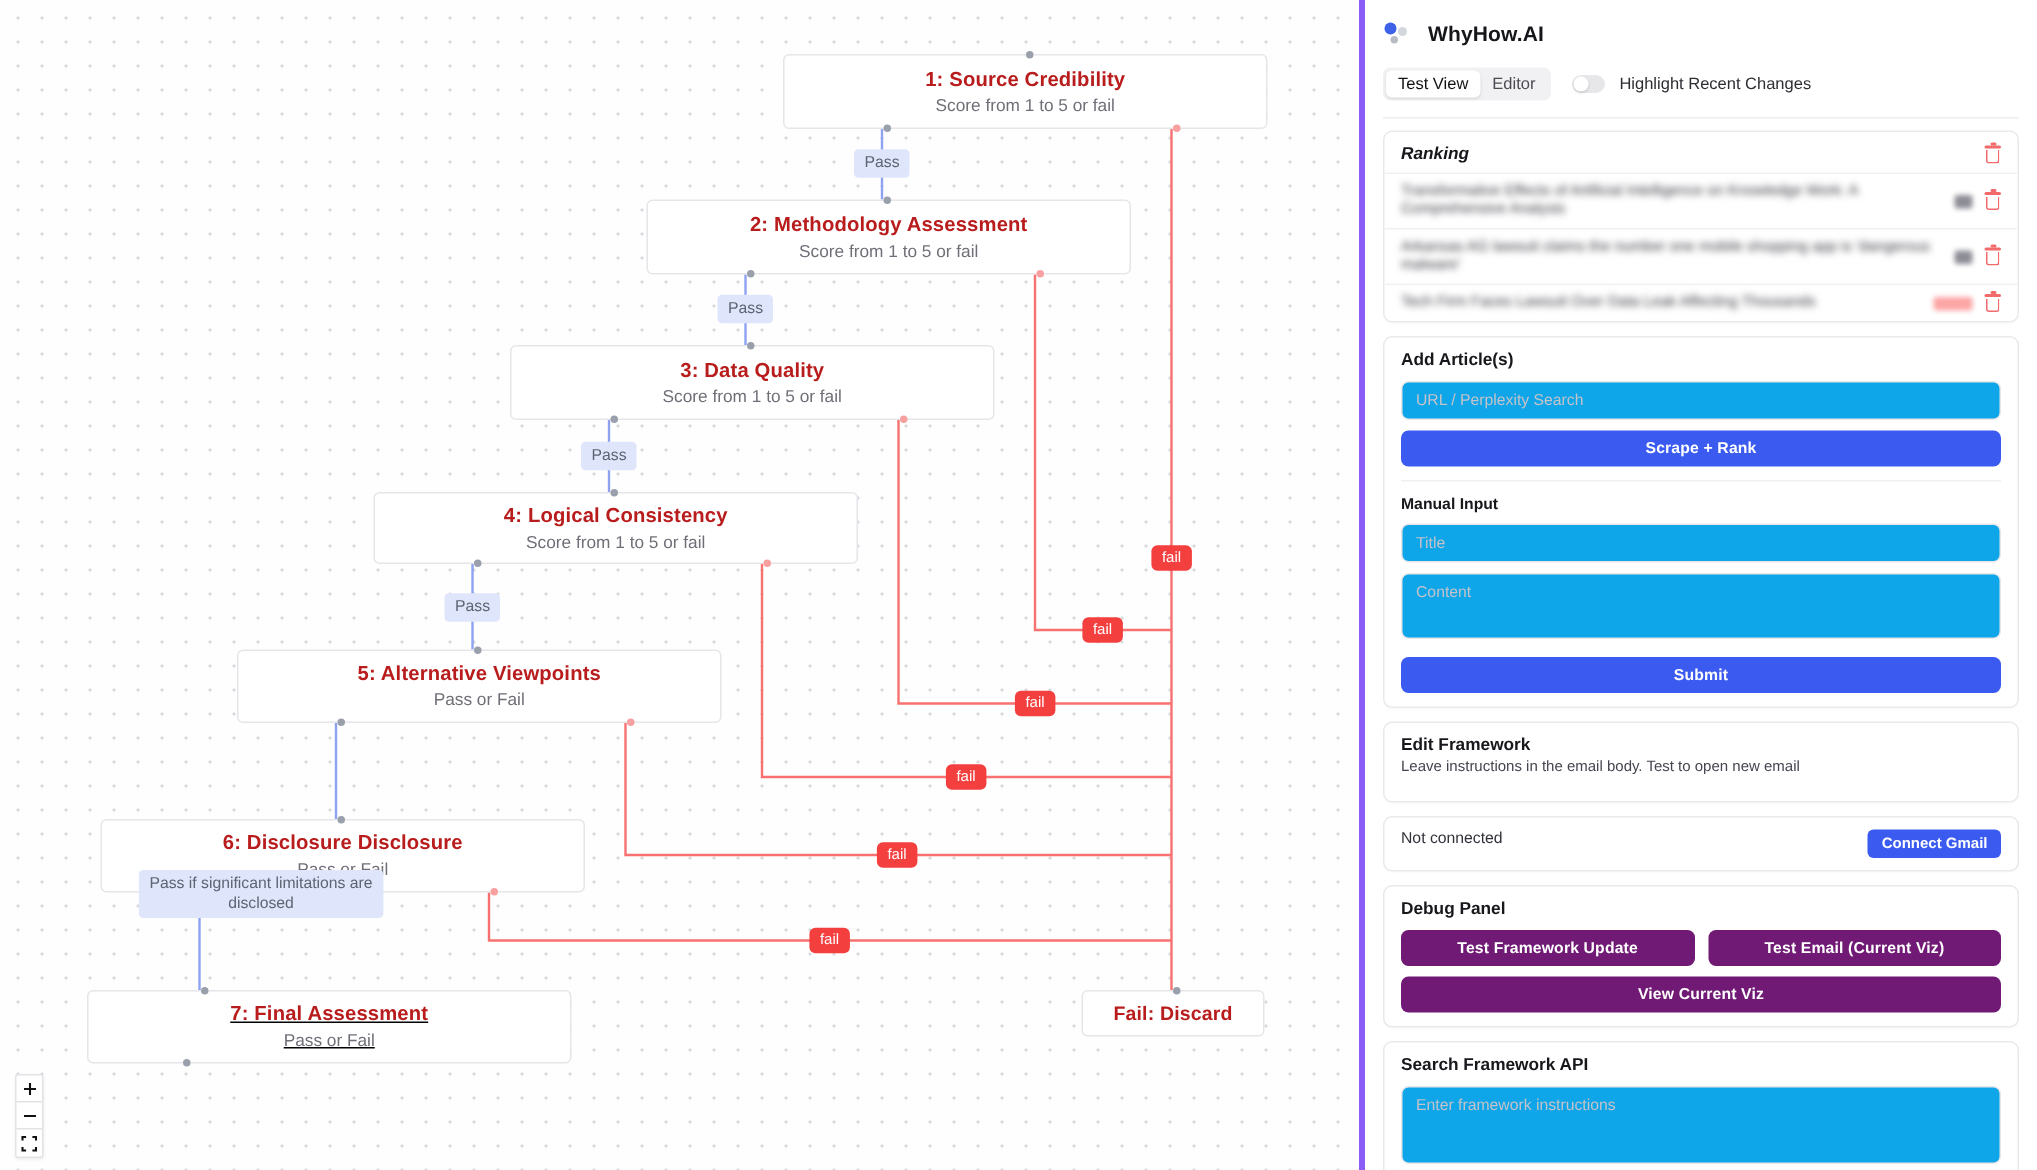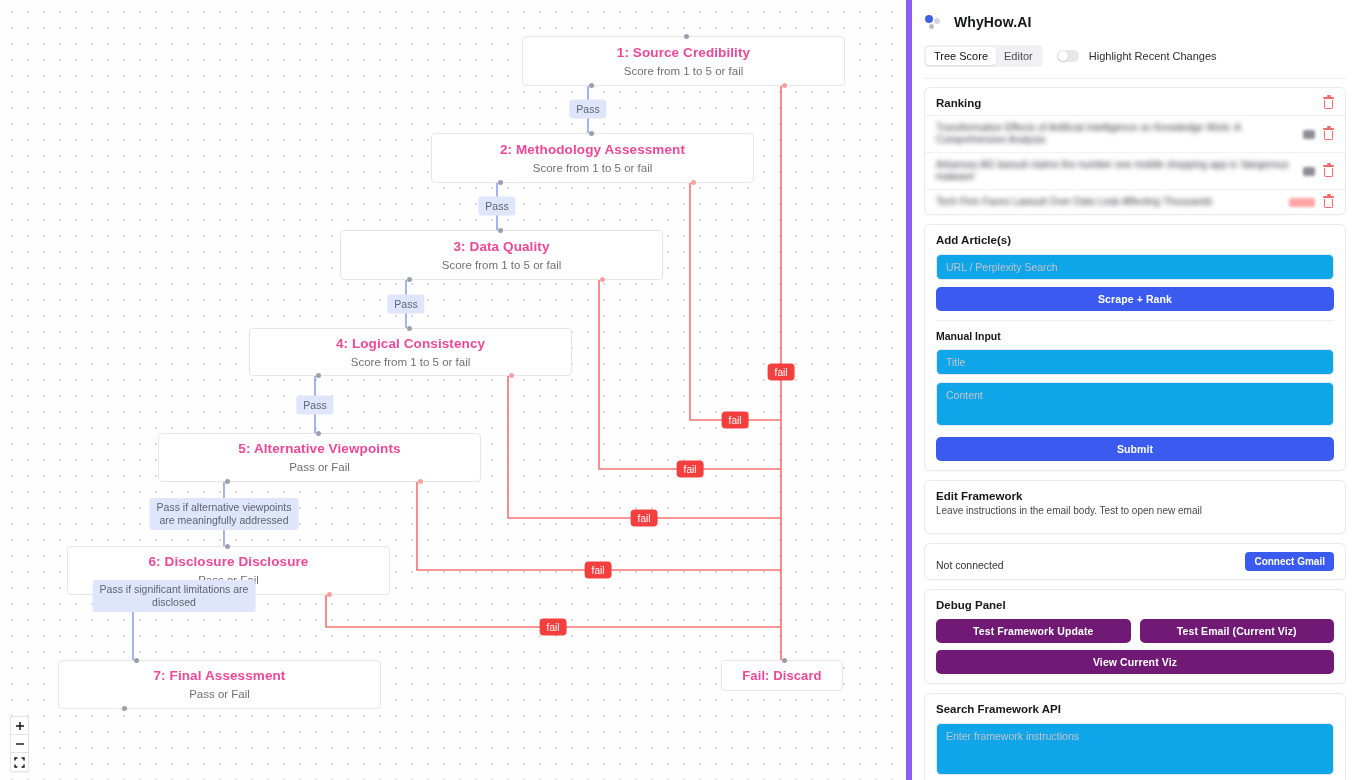--- a/index.html
+++ b/index.html
@@ -26,21 +26,21 @@
   .node {
     position: absolute;
     background: #ffffff;
     border: 1px solid #e6e6ea;
     border-radius: 4px;
     display: flex; flex-direction: column;
     align-items: center; justify-content: center;
     box-shadow: 0 0 0 0 rgba(0,0,0,0);
   }
   .node .ntitle {
-    font-size: 13.5px; font-weight: bold; color: #ec4899;
+    font-size: 13.5px; font-weight: bold; color: #b91c1c;
     letter-spacing: .1px; line-height: 17px;
   }
   .node .nsub {
     font-size: 11.5px; color: #6f6f78; line-height: 16px; margin-top: 2px;
   }
   .node.terminal .ntitle { font-size: 13px; }
 
   .handle {
     position: absolute; width: 5px; height: 5px; border-radius: 50%;
     background: #9aa0ab;
@@ -87,21 +87,21 @@
   #zoomctl .zbtn {
     height: 18px; display: flex; align-items: center; justify-content: center;
     border-bottom: 1px solid #e3e3e7; cursor: pointer;
   }
   #zoomctl .zbtn:last-child { border-bottom: none; }
 
   
   #sidebar {
     width: 452px; height: 780px;
     background: #ffffff;
-    border-left: 6px solid #8b5cf6;
+    border-left: 4px solid #8b5cf6;
     overflow: hidden;
     position: relative;
   }
   .sb-head {
     padding: 8px 12px 0 12px;
   }
   .brand { display: flex; align-items: center; gap: 10px; height: 28px; }
   .logo { position: relative; width: 20px; height: 20px; }
   .logo .d1 { position:absolute; left:1px; top:3px; width:8px; height:8px; border-radius:50%; background:#3d62e8; }
   .logo .d2 { position:absolute; left:10px; top:6px; width:6px; height:6px; border-radius:50%; background:#d4d6dd; }
@@ -127,21 +127,21 @@
   .sb-body { padding: 8px 12px 0 12px; }
   .card {
     border:1px solid #e9e9ec; border-radius:6px; background:#fff;
     margin-bottom: 9px;
     box-shadow: 0 1px 1px rgba(16,16,20,.02);
   }
   .card-pad { padding: 9px 11px; }
   .card-title { font-size: 11.5px; font-weight: bold; color:#17171c; }
   .card-sub { font-size: 10px; color:#454550; margin-top: 3px; }
 
-  .rank-head { display:flex; justify-content:space-between; padding: 9px 11px 6px 11px; }
+  .rank-head { display:flex; justify-content:space-between; padding: 9px 11px 6px 11px; font-style: italic; }
   .rank-row {
     display:flex; align-items:center; gap:8px;
     padding: 6px 11px; border-top:1px solid #f1f1f3; min-height: 25px;
   }
   .rank-title { flex:1; font-size:10px; color:#3a3a42; line-height: 12px; filter: blur(2.4px); }
   .rank-badge { width:12px; height:9px; border-radius:2px; background:#8d8d96; filter: blur(1.6px); }
   .rank-badge.failed { width: 26px; background: #fca5a5; }
 
   .trash { width:11px; height:12px; position:relative; cursor:pointer; flex:0 0 auto; }
   .trash .lid { position:absolute; top:0; left:0; width:11px; height:1.6px; background:#f26a6a; border-radius:1px; }
@@ -161,21 +161,21 @@
     letter-spacing: .1px;
   }
   .btn-blue { background:#3b5bf0; }
   .btn-orange { background:#701a75; }
   .btn-ghost { background:#f3f3f5; color:#b6b6bd; border:1px solid #ededf0; font-weight:bold; }
   .mini-label { font-size:10.5px; font-weight:bold; color:#17171c; }
   .hr-soft { height:1px; background:#f0f0f2; margin: 9px 0; }
   .row2 { display:flex; gap:9px; }
   .row2 > * { flex:1; }
 
-  .status-row { display:flex; align-items:flex-end; justify-content:space-between; padding: 8px 11px; }
+  .status-row { display:flex; align-items:flex-start; justify-content:space-between; padding: 8px 11px; }
   .status-text { font-size:10.5px; color:#31313a; }
   .btn-sm { border:none; border-radius:4px; background:#3b5bf0; color:#fff; font-size:10px; font-weight:bold; padding:4px 9px; cursor:pointer; font-family:"Liberation Sans", sans-serif; }
 </style>
 </head>
 <body>
 
 <div id="app">
 
   <div id="canvas">
 
@@ -239,38 +239,36 @@
     </div>
 
     <div class="node" style="left:67px; top:546px; width:323px; height:49px;">
       <span class="handle top" style="left:157px;"></span>
       <div class="ntitle">6: Disclosure Disclosure</div>
       <div class="nsub">Pass or Fail</div>
       <span class="handle bot" style="left:66px;"></span>
       <span class="handle bot fail" style="left:259px;"></span>
     </div>
 
-    <div class="node" style="left:58px; top:660px; width:323px; height:49px;">
+    <div class="node" style="left:58px; top:660px; width:323px; height:49px;text-decoration:underline;">
       <span class="handle top" style="left:75px;"></span>
       <div class="ntitle">7: Final Assessment</div>
       <div class="nsub">Pass or Fail</div>
       <span class="handle bot" style="left:63px;"></span>
     </div>
 
     <div class="node terminal" style="left:721px; top:660px; width:122px; height:31px;">
       <span class="handle top" style="left:60px;"></span>
       <div class="ntitle">Fail: Discard</div>
     </div>
 
     <div class="elabel" style="left:588px; top:109px;">Pass</div>
     <div class="elabel" style="left:497px; top:206px;">Pass</div>
     <div class="elabel" style="left:406px; top:304px;">Pass</div>
     <div class="elabel" style="left:315px; top:405px;">Pass</div>
-    <div class="elabel" style="left:224px; top:514px;">Pass if alternative viewpoints
-are meaningfully addressed</div>
     <div class="elabel" style="left:174px; top:596px;">Pass if significant limitations are
 disclosed</div>
 
     <div class="flabel" style="left:781px; top:372px;">fail</div>
     <div class="flabel" style="left:735px; top:420px;">fail</div>
     <div class="flabel" style="left:690px; top:469px;">fail</div>
     <div class="flabel" style="left:644px; top:518px;">fail</div>
     <div class="flabel" style="left:598px; top:570px;">fail</div>
     <div class="flabel" style="left:553px; top:627px;">fail</div>
 
@@ -300,21 +298,21 @@
         <div class="logo">
           <span class="d1"></span>
             <span class="d2"></span>
             <span class="d3"></span>
         </div>
         <span class="brand-name">WhyHow.AI</span>
       </div>
 
       <div class="toolbar">
         <div class="segmented">
-          <div class="seg active">Tree Score</div>
+          <div class="seg active">Test View</div>
           <div class="seg">Editor</div>
         </div>
         <div class="switch">
             <span class="knob"></span>
           </div>
         <span class="switch-label">Highlight Recent Changes</span>
       </div>
       <div class="sb-divider"></div>
     </div>
 

